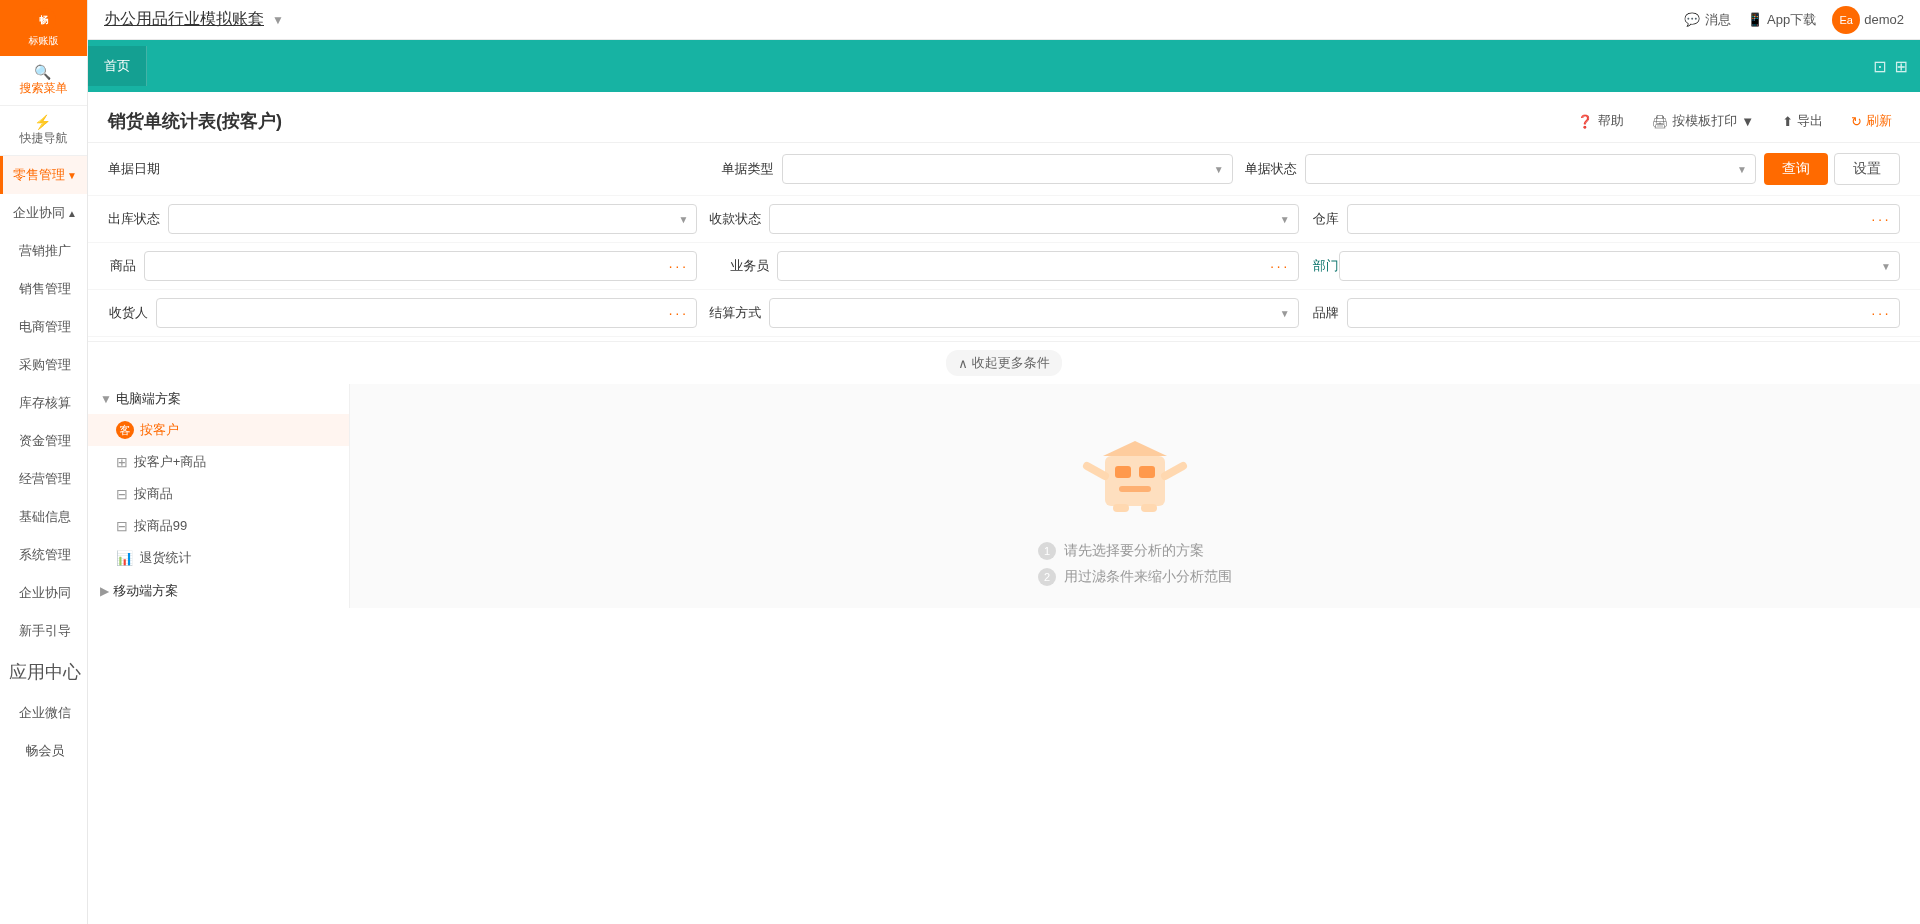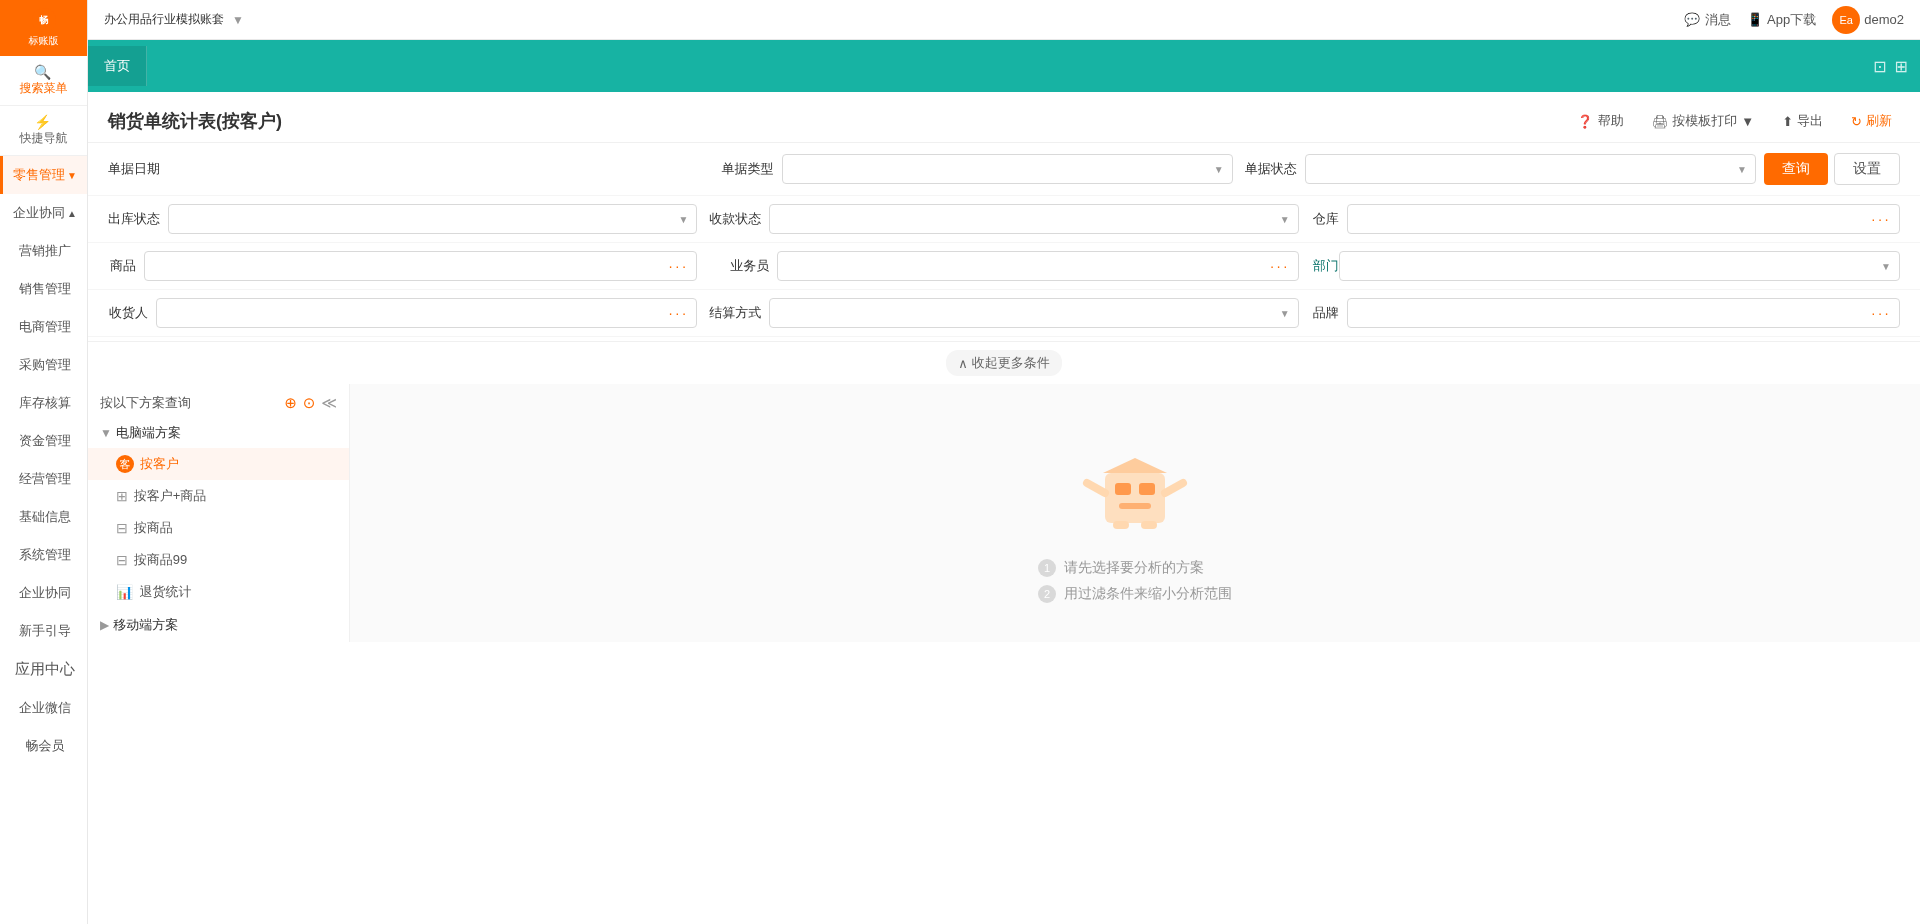--- a/index.html
+++ b/index.html
@@ -18,21 +18,21 @@
     .sidebar-item.active { color: #ff6a00; border-left: 3px solid #ff6a00; background: #fff5f0; }
     .sidebar-item.has-arrow { flex-direction: row; justify-content: center; position: relative; }
     .sidebar-item.has-arrow .arrow { font-size: 10px; margin-left: 2px; }
 
     
     .main { flex: 1; display: flex; flex-direction: column; overflow: hidden; }
 
     
     .topbar { height: 40px; background: #fff; display: flex; align-items: center; justify-content: space-between; padding: 0 16px; border-bottom: 1px solid #e8e8e8; flex-shrink: 0; }
     .topbar-left { display: flex; align-items: center; gap: 8px; }
-    .topbar-title { font-size: 12px; color: #333; }
+    .topbar-title { font-size: 16px; color: #333; text-decoration: underline; }
     .topbar-arrow { color: #999; font-size: 12px; }
     .topbar-right { display: flex; align-items: center; gap: 16px; }
     .topbar-right-item { display: flex; align-items: center; gap: 4px; color: #555; font-size: 13px; cursor: pointer; }
     .avatar { width: 28px; height: 28px; border-radius: 50%; background: #ff6a00; display: flex; align-items: center; justify-content: center; color: #fff; font-size: 11px; overflow: hidden; }
 
     
     .tabbar { height: 52px; background: #17b3a3; display: flex; align-items: center; padding: 0 0; flex-shrink: 0; }
     .tab { height: 40px; display: flex; align-items: center; padding: 0 16px; cursor: pointer; font-size: 13px; color: rgba(255,255,255,0.85); border-right: 1px solid rgba(255,255,255,0.2); gap: 6px; }
     .tab.home { background: rgba(0,0,0,0.1); color: #fff; }
     .tab.active { background: #fff; color: #333; }
@@ -152,21 +152,21 @@
   <div class="sidebar-item">
     <span style="font-size:13px">系统管理</span>
   </div>
   <div class="sidebar-item">
     <span style="font-size:13px">企业协同</span>
   </div>
   <div class="sidebar-item">
     <span style="font-size:13px">新手引导</span>
   </div>
   <div class="sidebar-item">
-    <span style="font-size:15px">应用中心</span>
+    <span style="font-size:18px">应用中心</span>
   </div>
   <div class="sidebar-item">
     <span style="font-size:13px">企业微信</span>
   </div>
   <div class="sidebar-item">
     <span style="font-size:13px">畅会员</span>
   </div>
 </div>
 
 <div class="main">
@@ -332,28 +332,20 @@
     <div class="collapse-bar" style="background:#fff;">
       <div class="collapse-btn">
         <span>∧</span>
         <span>收起更多条件</span>
       </div>
     </div>
 
     <div class="body-area">
 
       <div class="left-panel">
-        <div class="left-panel-header">
-          <span class="left-panel-title">按以下方案查询</span>
-          <div class="left-panel-actions">
-            <span class="icon-btn">⊕</span>
-            <span class="icon-btn">⊙</span>
-            <span class="icon-btn-gray">≪</span>
-          </div>
-        </div>
 
         <div class="scheme-group">
           <div class="scheme-group-header">
             <span class="scheme-group-arrow">▼</span>
             <span class="scheme-group-title">电脑端方案</span>
           </div>
           <div class="scheme-item active">
             <div class="scheme-icon" style="background:#ff6a00; color:#fff; width:18px; height:18px; border-radius:50%; display:flex; align-items:center; justify-content:center; font-size:11px; flex-shrink:0;">客</div>
             <span>按客户</span>
           </div>

